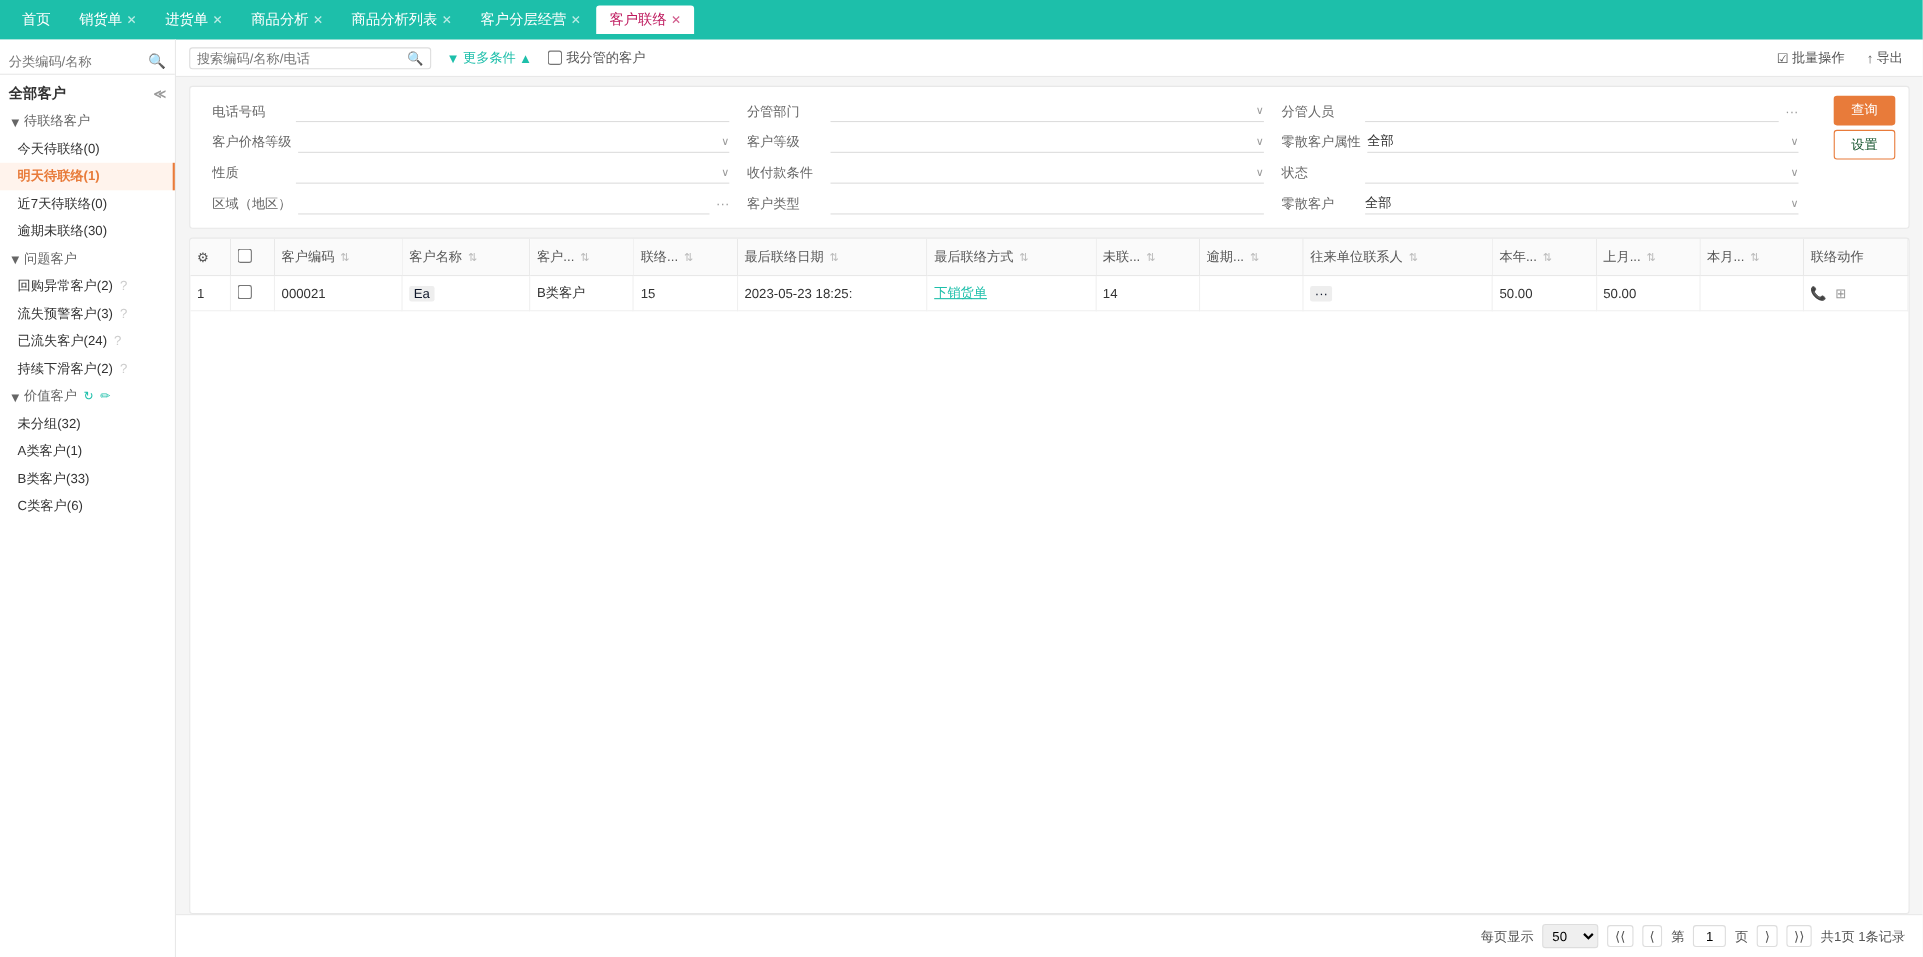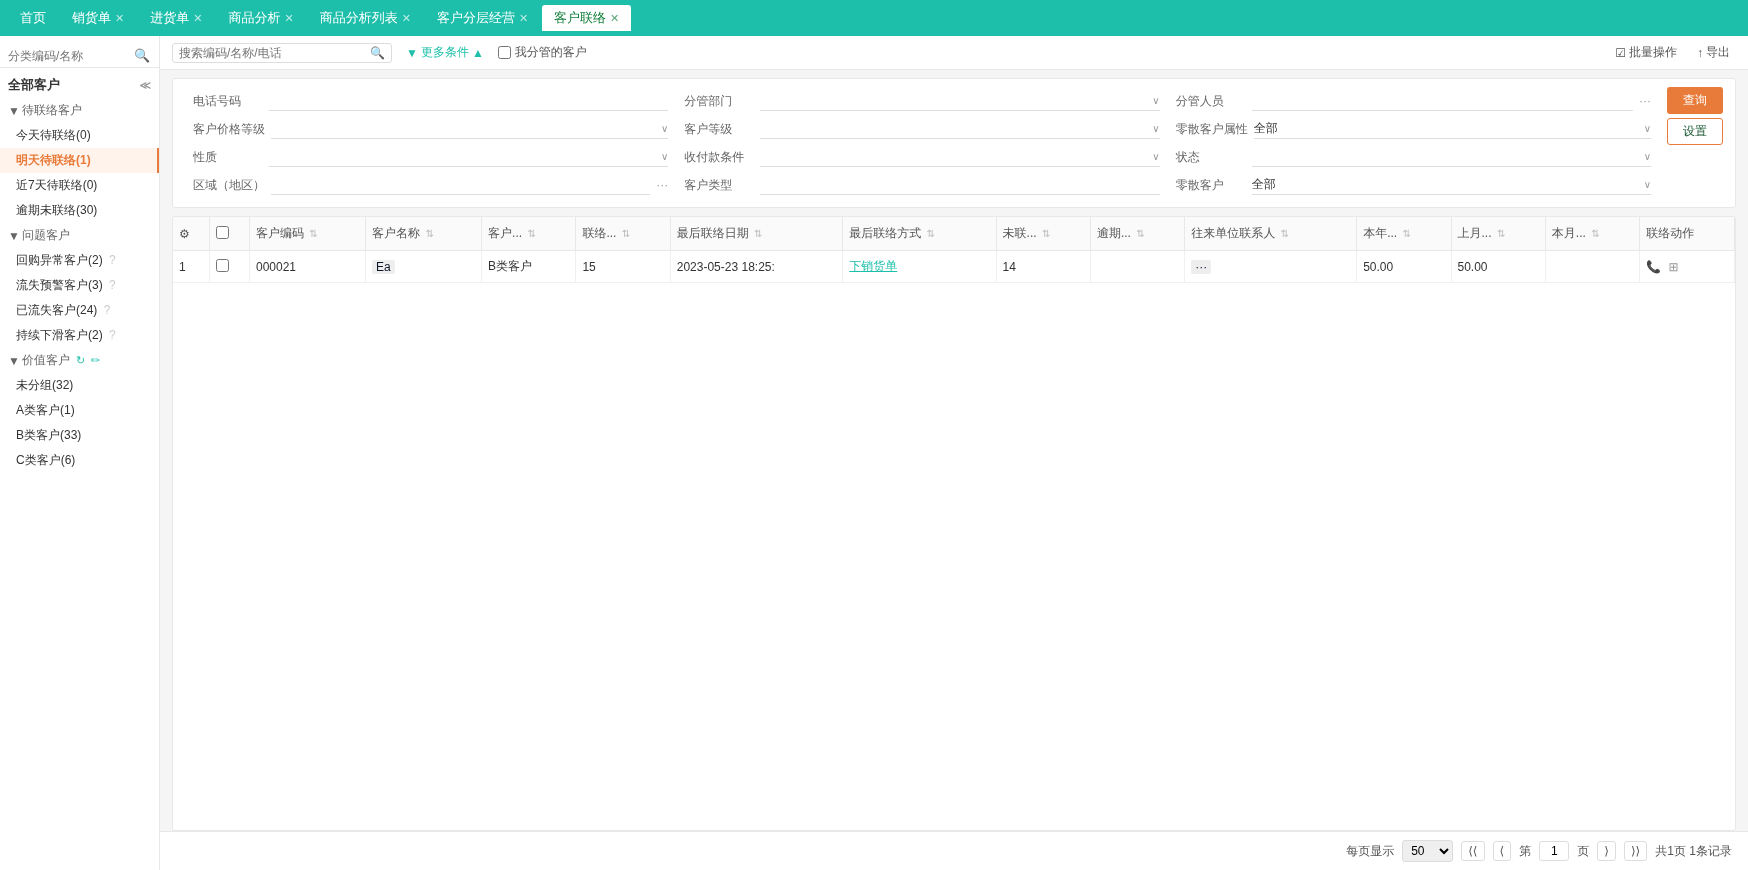--- a/index.html
+++ b/index.html
@@ -20,21 +20,21 @@
       cursor: pointer;
       font-size: 13px;
       border-radius: 3px 3px 0 0;
       display: flex;
       align-items: center;
       gap: 4px;
       white-space: nowrap;
     }
     .top-nav .nav-item.active {
       background: #fff;
-      color: #15803d;
+      color: #be185d;
     }
     .top-nav .nav-item .close-x {
       font-size: 11px;
       opacity: 0.7;
     }
 
     
     .main-layout {
       display: flex;
       height: calc(870px - 36px);
@@ -440,21 +440,21 @@
           <span>批量操作</span>
         </div>
         <div class="export-btn">
           <span>↑</span>
           <span>导出</span>
         </div>
       </div>
     </div>
 
     <div class="filter-panel">
-      <div style="display:flex;gap:0;">
+      <div style="display:flex;gap:16px;">
 
         <div style="flex:1;">
 
           <div class="filter-row">
             <div class="filter-cell">
               <span class="filter-label">电话号码</span>
               <input class="filter-input" type="text" style="">
             </div>
             <div class="filter-cell">
               <span class="filter-label">分管部门</span>

